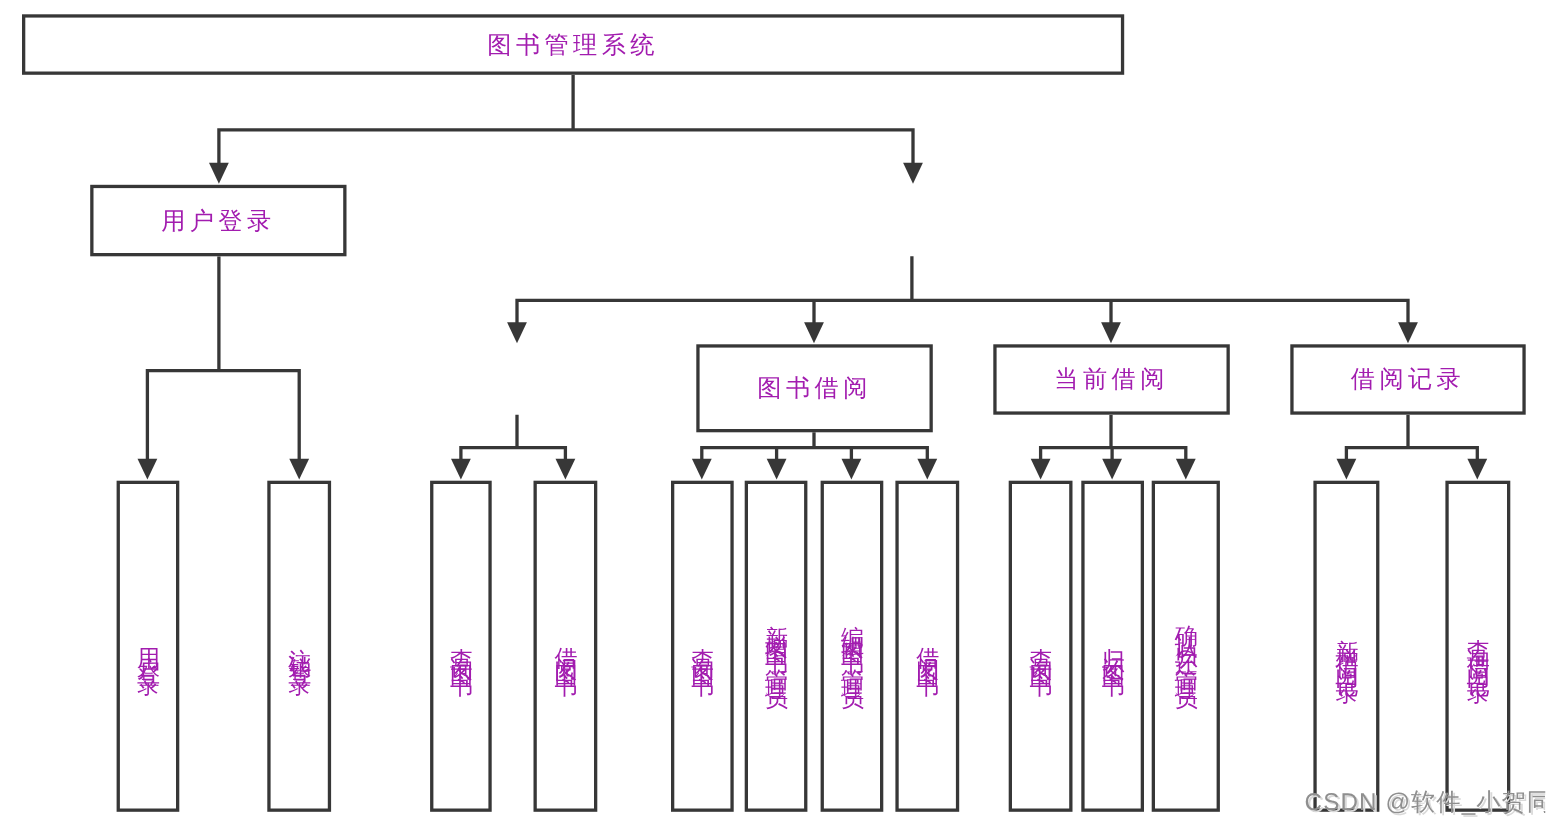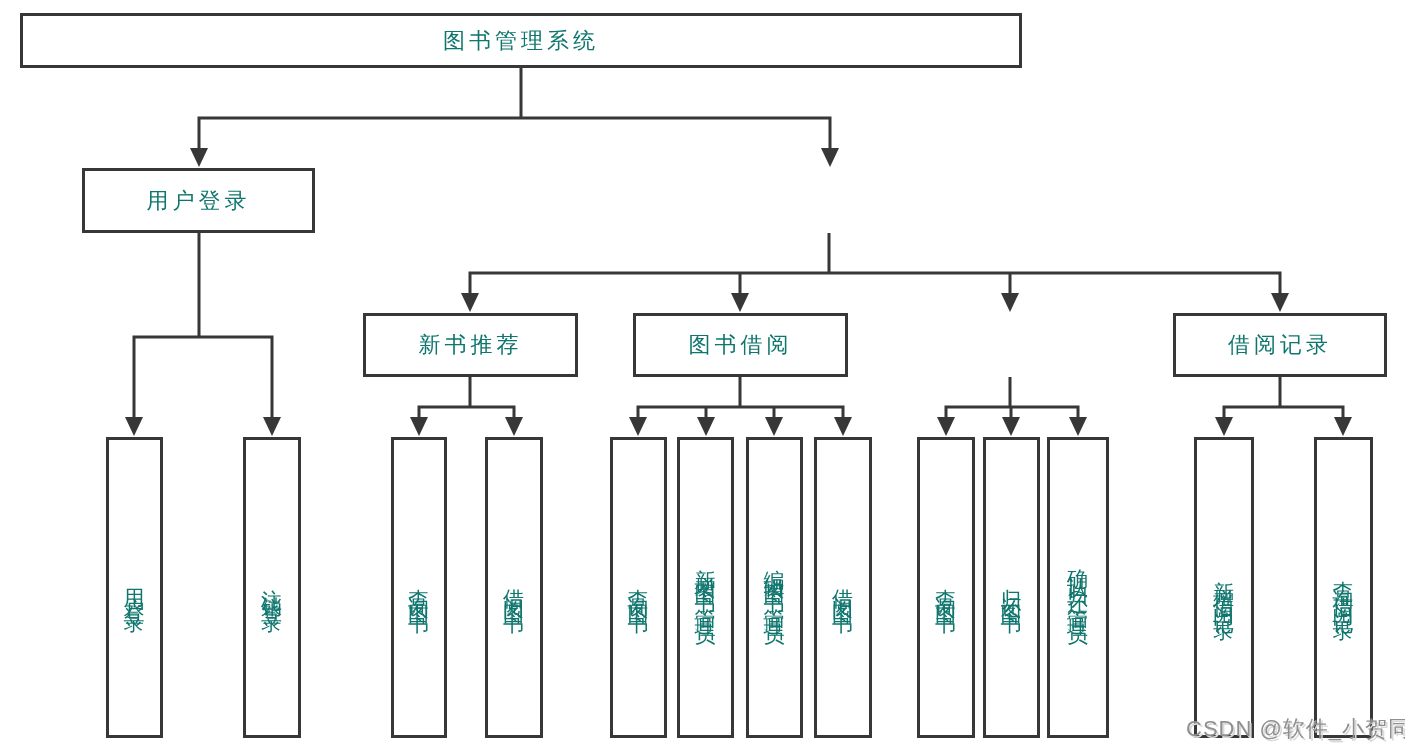--- a/index.html
+++ b/index.html
@@ -12,21 +12,21 @@
   }
   .wires { position:absolute; left:0; top:0; width:1405px; height:747px; }
   .box {
     position: absolute;
     background: #ffffff;
     border: 3px solid #373737;
     box-sizing: border-box;
     display: flex;
     align-items: center;
     justify-content: center;
-    color: #0f766e;
+    color: #a21caf;
   }
   .ht { font-size: 22px; letter-spacing: 4px; white-space: nowrap; }
   .vt {
     writing-mode: vertical-rl;
     text-orientation: mixed;
     font-size: 21px;
     letter-spacing: 8px;
     line-height: 1;
     white-space: nowrap;
   }
@@ -80,25 +80,25 @@
   </svg>
 
   <div class="box" style="left:20px;top:13px;width:1002px;height:55px">
     <span class="ht">图书管理系统</span>
   </div>
 
   <div class="box" style="left:82px;top:168px;width:233px;height:65px">
     <span class="ht">用户登录</span>
   </div>
 
-  <div class="box" style="left:363px;top:313px;width:215px;height:64px">
-    <span class="ht">新书推荐</span>
+  <div class="box" style="left:633px;top:313px;width:215px;height:80px">
+    <span class="ht">图书借阅</span>
   </div>
-  <div class="box" style="left:633px;top:313px;width:215px;height:64px">
-    <span class="ht">图书借阅</span>
+  <div class="box" style="left:903px;top:313px;width:215px;height:64px">
+    <span class="ht">当前借阅</span>
   </div>
   <div class="box" style="left:1173px;top:313px;width:214px;height:64px">
     <span class="ht">借阅记录</span>
   </div>
 
   <div class="box" style="left:106px;top:437px;width:57px;height:301px">
     <span class="vt">用户登录</span>
   </div>
   <div class="box" style="left:243px;top:437px;width:58px;height:301px">
     <span class="vt">注销登录</span>

